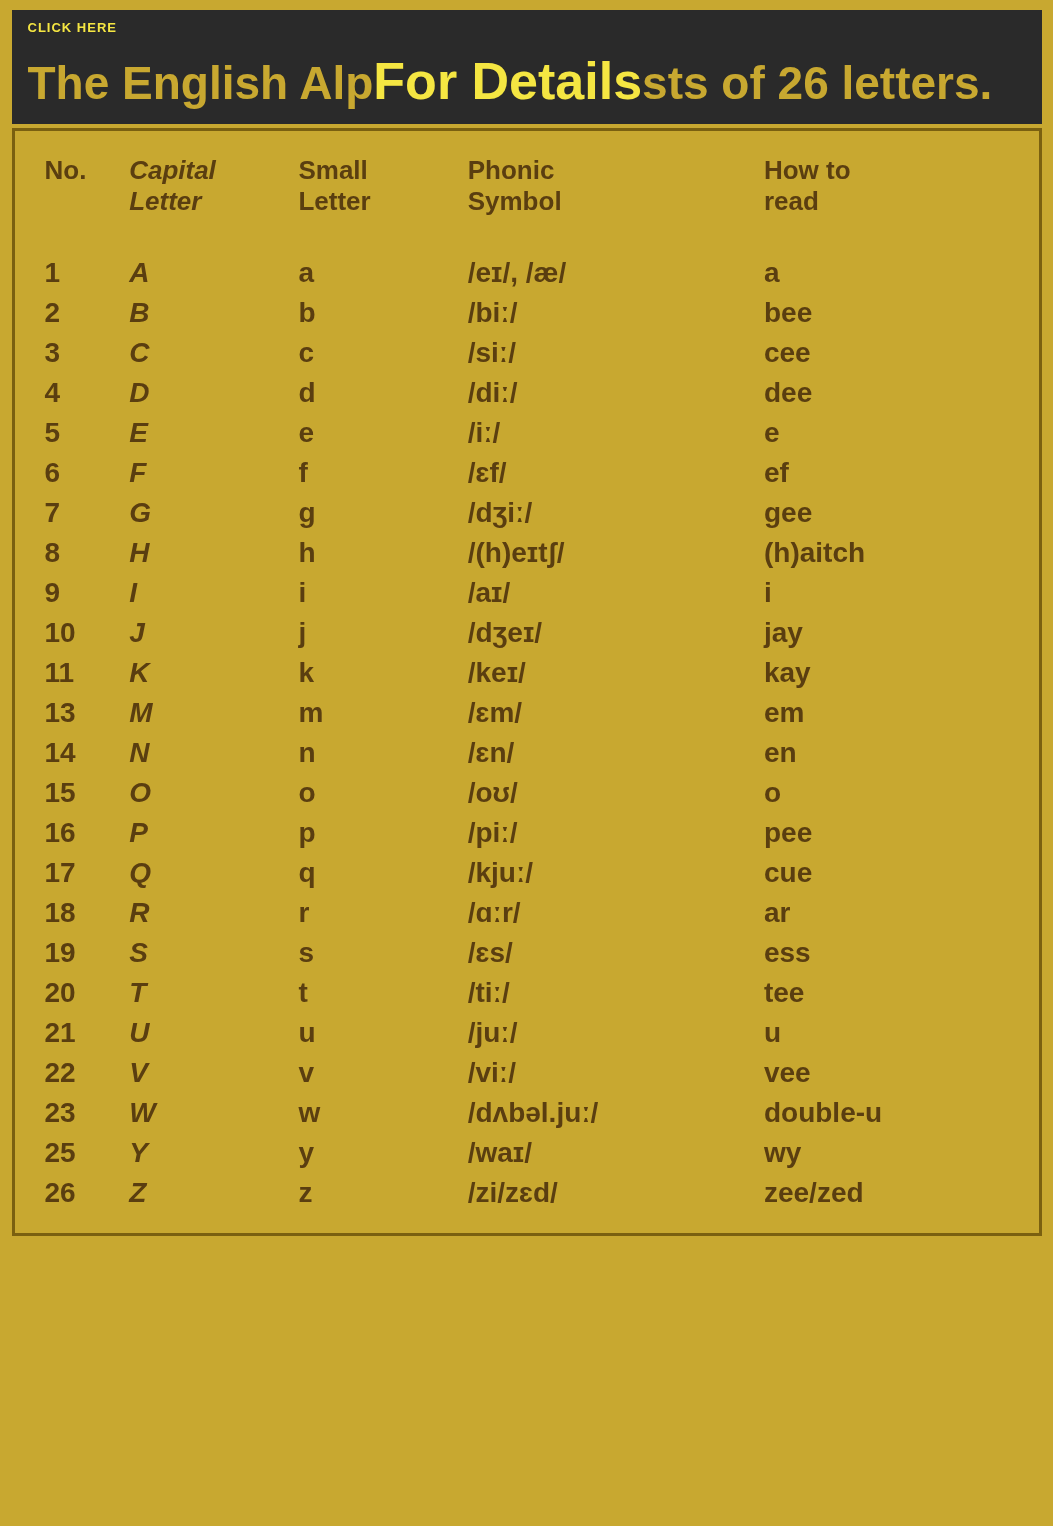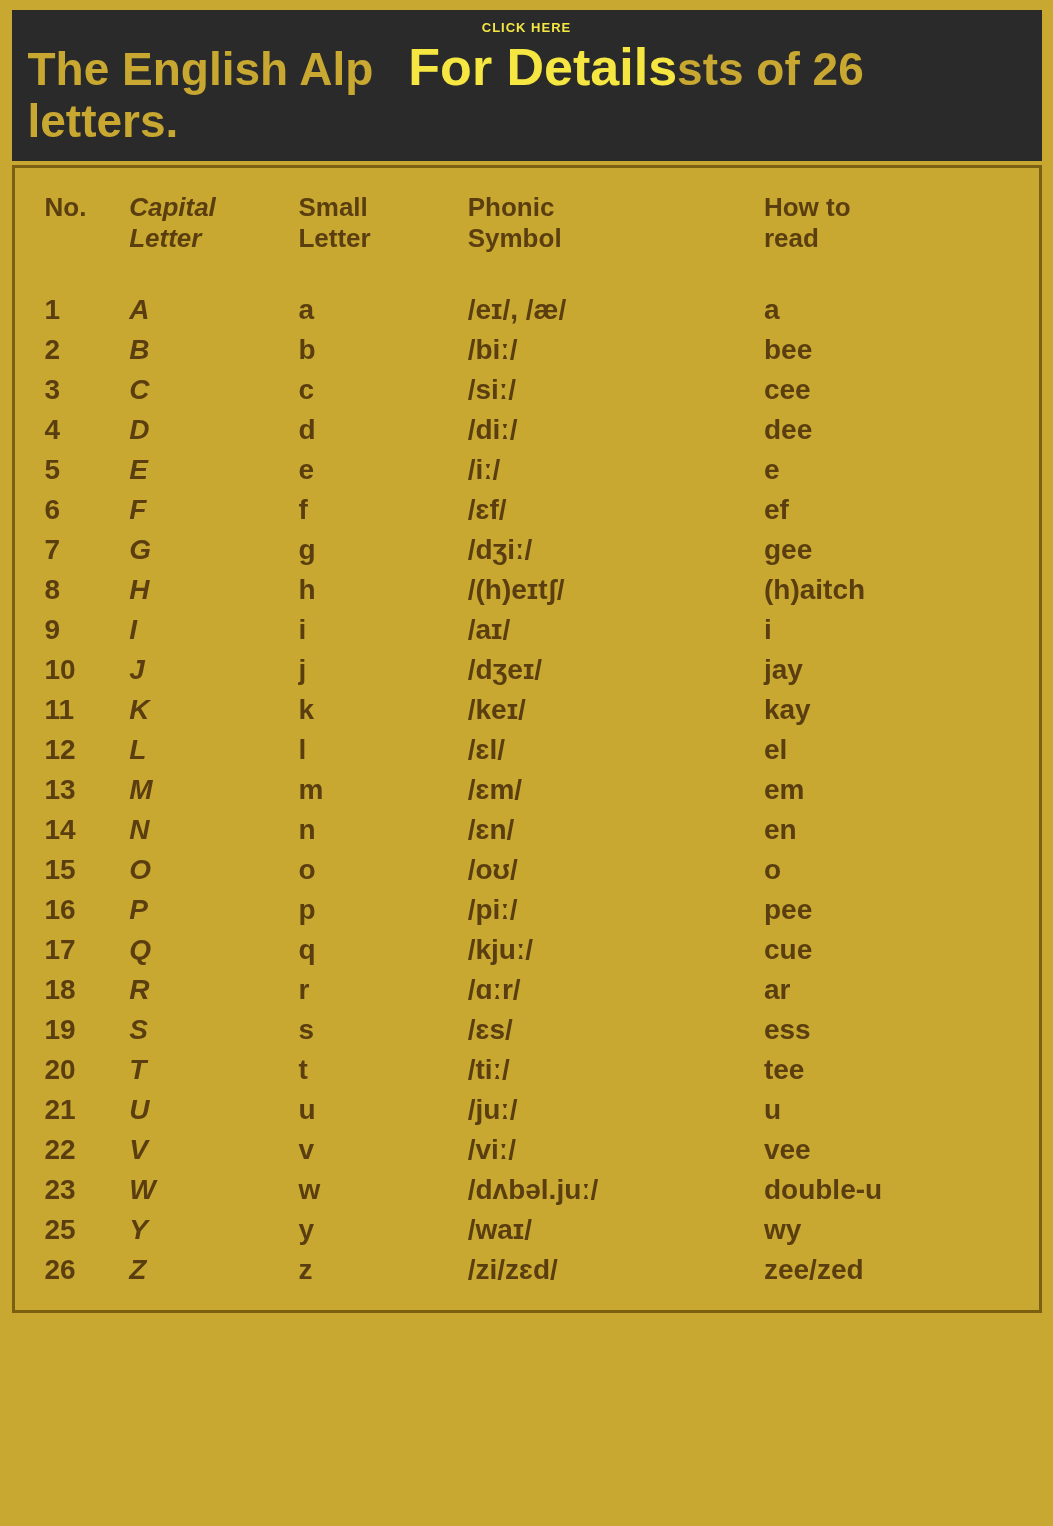--- a/index.html
+++ b/index.html
@@ -24,38 +24,37 @@
     .header-section {
       background: #2a2a2a;
       padding: 10px 16px 14px 16px;
       position: relative;
     }
 
     .click-here-label {
       color: #f5e642;
       font-size: 13px;
       font-weight: bold;
-      text-align: center;
+      text-align: left;
       letter-spacing: 1px;
       display: block;
-      margin-bottom: 4px;
+      margin-bottom: 18px;
     }
 
     .main-title {
       color: #c8a830;
       font-size: 46px;
       font-weight: bold;
       line-height: 1.1;
     }
 
     .for-details {
       color: #f5e642;
       font-size: 52px;
       font-weight: bold;
-      margin-left: 35px;
     }
 
     .table-container {
       background: #c8a830;
       padding: 16px 20px 20px 20px;
       border: 3px solid #7a6010;
       margin-top: 4px;
     }
 
     .alphabet-table {
@@ -187,27 +186,20 @@
     <td class="col-how">jay</td>
   </tr>
           <tr>
     <td class="col-no">11</td>
     <td class="col-cap">K</td>
     <td class="col-small">k</td>
     <td class="col-phonic">/keɪ/</td>
     <td class="col-how">kay</td>
   </tr>
           <tr>
-    <td class="col-no">12</td>
-    <td class="col-cap">L</td>
-    <td class="col-small">l</td>
-    <td class="col-phonic">/ɛl/</td>
-    <td class="col-how">el</td>
-  </tr>
-          <tr>
     <td class="col-no">13</td>
     <td class="col-cap">M</td>
     <td class="col-small">m</td>
     <td class="col-phonic">/ɛm/</td>
     <td class="col-how">em</td>
   </tr>
           <tr>
     <td class="col-no">14</td>
     <td class="col-cap">N</td>
     <td class="col-small">n</td>

